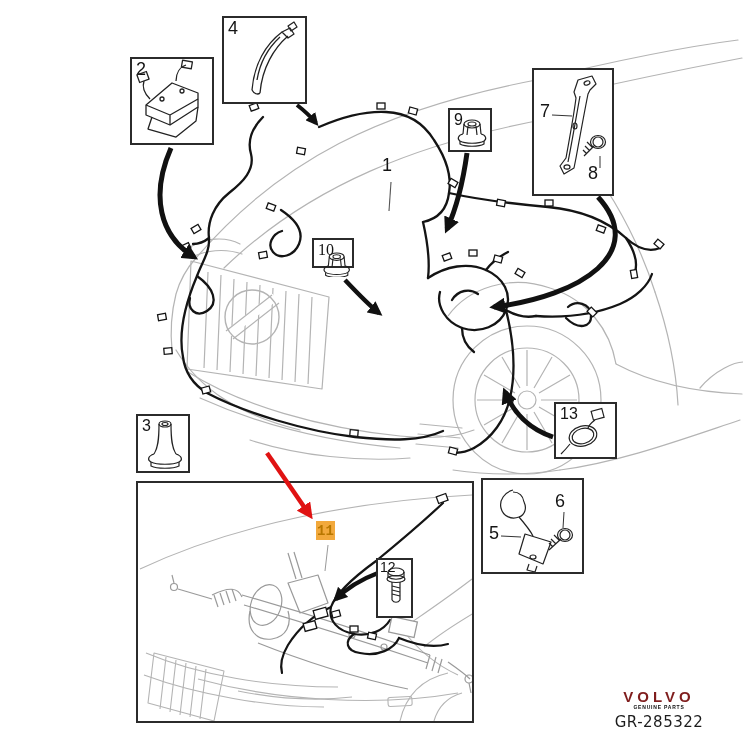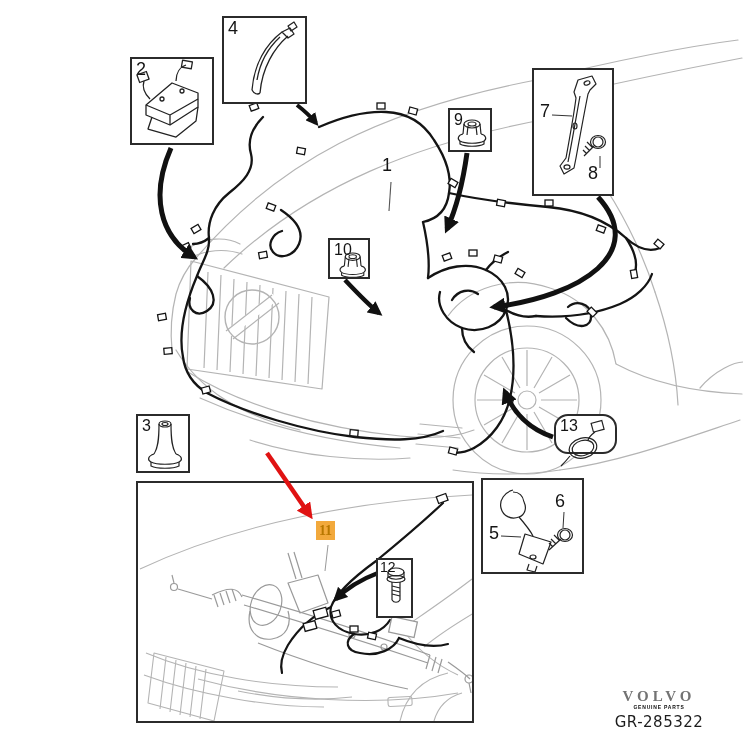--- a/index.html
+++ b/index.html
@@ -7,24 +7,24 @@
           font-family:"Liberation Sans",sans-serif;}
   svg{display:block;}
   .layer{position:absolute;left:0;top:0;}
   .box{position:absolute;background:#ffffff;border:2px solid #2b2b2b;box-sizing:border-box;z-index:2;}
   .box .num{position:absolute;left:4px;top:1px;font-size:18px;color:#141414;line-height:1.1;}
   .box .num.small{font-size:16px;}
   .box svg{position:absolute;left:0;top:0;}
   .numfloat{position:absolute;font-size:18px;color:#141414;z-index:2;}
   #inset{position:absolute;background:#ffffff;border:2px solid #2b2b2b;box-sizing:border-box;z-index:2;overflow:hidden;}
   #badge11{position:absolute;z-index:5;display:flex;align-items:center;justify-content:center;
-           font-family:Liberation Serif, serif;font-size:14px;font-weight:bold;}
+           font-family:Liberation Mono, monospace;font-size:14px;font-weight:bold;}
   #topsvg{z-index:6;pointer-events:none;}
   #footer{position:absolute;right:24px;bottom:12px;width:120px;text-align:center;z-index:2;}
-  #brand{font-family:Liberation Serif, serif;font-weight:bold;font-size:15px;letter-spacing:4px;color:#737373;}
+  #brand{font-family:Liberation Sans, sans-serif;font-weight:bold;font-size:15px;letter-spacing:4px;color:#7f1d1d;}
   #brandsub{font-size:5px;font-weight:bold;letter-spacing:0.8px;color:#0d0d0d;margin-top:-1px;}
   #grnum{font-family:"DejaVu Sans",sans-serif;font-size:15px;color:#1c1c1c;margin-top:3px;letter-spacing:0.5px;}
 </style>
 </head>
 <body>
 
 <div id="canvas">
 
   <svg class="layer" width="743" height="743" viewBox="0 0 743 743">
     <defs>
@@ -201,21 +201,21 @@
         <path d="M46,26 C42,48 38,72 34,92"></path>
         <path d="M18,45 L38,46" stroke="#333" stroke-width="1"></path>
         <path d="M66,86 L66,98" stroke="#333" stroke-width="1"></path>
         <circle cx="64" cy="72" r="5"></circle>
         <ellipse cx="64" cy="72" rx="7.5" ry="6.5"></ellipse>
         <path d="M60,76 L50,86 M58,77 L53,72 M56,81 L51,76 M53,84 L49,80"></path>
       </g>
     </svg>
   </div>
 
-  <div class="box" style="left:328px;top:238px;width:42px;height:41px;">
+  <div class="box" style="left:312px;top:238px;width:42px;height:30px;font-family:Liberation Serif, serif;">
     <span class="num small">10</span>
     <svg width="38" height="37" viewBox="0 0 40 40">
       <g stroke="#222" stroke-width="1.2" fill="none" transform="translate(2,4)">
         <ellipse cx="22" cy="14" rx="8" ry="4"></ellipse>
         <ellipse cx="22" cy="14" rx="4" ry="2"></ellipse>
         <path d="M14,14 L13,24 M30,14 L31,24 M18,16 L17,25 M26,16 L27,25"></path>
         <path d="M13,24 C8,25 7,29 10,31 C15,34 29,34 34,31 C37,29 36,25 31,24"></path>
         <path d="M10,31 L10,34 C15,37 29,37 34,34 L34,31"></path>
       </g>
     </svg>
@@ -227,21 +227,21 @@
       <g stroke="#222" stroke-width="1.2" fill="none">
         <ellipse cx="27" cy="8" rx="6" ry="3"></ellipse>
         <ellipse cx="27" cy="8" rx="3" ry="1.5"></ellipse>
         <path d="M21,8 C21,24 20,32 16,38 M33,8 C33,24 34,32 38,38"></path>
         <path d="M16,38 C10,40 9,44 13,46 C19,49 35,49 41,46 C45,44 44,40 38,38"></path>
         <path d="M13,46 L13,50 C19,53 35,53 41,50 L41,46"></path>
       </g>
     </svg>
   </div>
 
-  <div class="box" style="left:554px;top:414px;width:63px;height:40px;border-radius:14px;">
+  <div class="box" style="left:554px;top:402px;width:63px;height:57px;">
     <span class="num small">13</span>
     <svg width="59" height="53" viewBox="0 0 59 53">
       <g stroke="#222" stroke-width="1.2" fill="none">
         <rect x="36" y="6" width="11" height="9" transform="rotate(-15 41 10)"></rect>
         <path d="M39,16 C35,19 33,21 32,24"></path>
         <ellipse cx="27" cy="32" rx="14" ry="10" transform="rotate(-15 27 32)"></ellipse>
         <ellipse cx="27" cy="32" rx="11" ry="7.5" transform="rotate(-15 27 32)"></ellipse>
         <path d="M14,40 C10,45 7,48 5,50"></path>
       </g>
     </svg>

